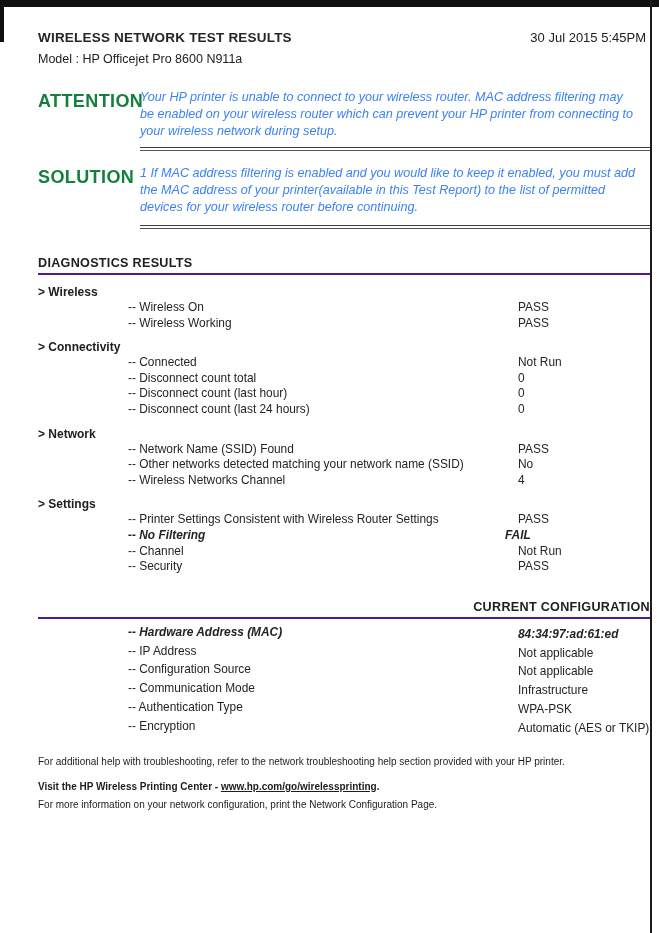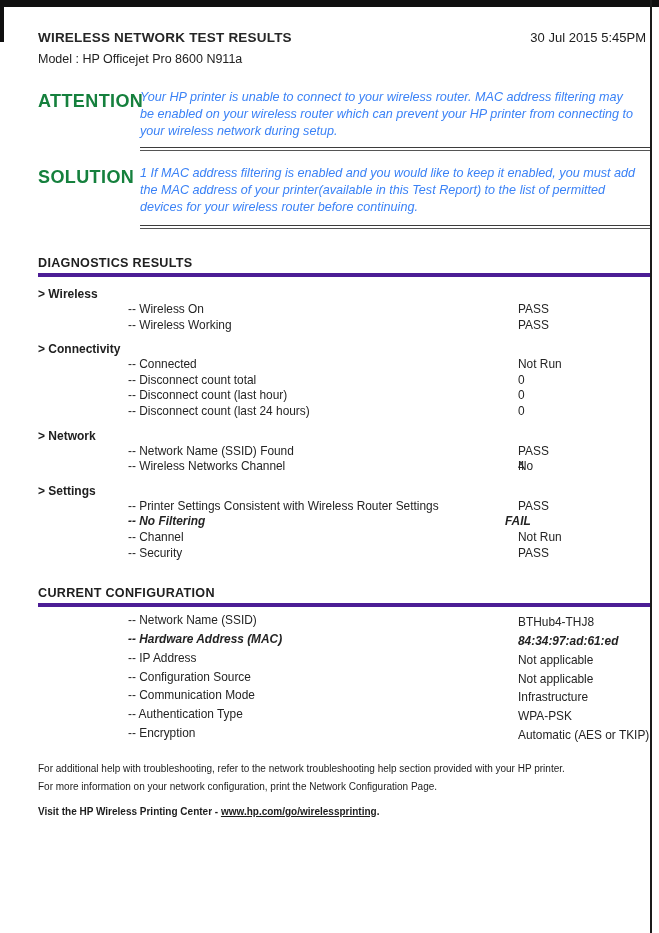--- a/index.html
+++ b/index.html
@@ -27,23 +27,23 @@
   
   .note-block { display:flex; margin-top:23px; }
   .note-block.solution { margin-top:14px; }
   .block-label { width:102px; flex:none; font-size:18px; font-weight:bold; color:#15803d; letter-spacing:0.4px; padding-top:2px; }
   .block-text { width:497px; font-style:italic; font-size:12.6px; line-height:17px; color:#3b82f6; }
   .dbl-sep { height:2px; border-top:1px solid #3d3d3d; border-bottom:1px solid #555; margin-left:102px; margin-top:7px; }
   .dbl-sep.after-solution { margin-top:9px; }
 
   
   .section-heading { font-size:12.6px; font-weight:bold; letter-spacing:0.3px; color:#202020;
-    border-bottom:4px solid #4c1d95; padding-bottom:3px; }
+    border-bottom:2px solid #4c1d95; padding-bottom:3px; }
   .section-heading.diagnostics { margin-top:27px; }
-  .section-heading.configuration { margin-top:25px; }
+  .section-heading.configuration { margin-top:25px;text-align:right; }
 
   
   .group-name { font-size:12px; font-weight:bold; color:#202020; margin-top:9px; line-height:15px; }
   .diag-list .group-name:first-child { margin-top:10px; }
   .row { position:relative; padding-left:90px; font-size:11.9px; line-height:15.6px; color:#242424; }
   .row .value { position:absolute; left:480px; top:0; white-space:nowrap; }
   .config-list { margin-top:4px; }
   .config-list .row { line-height:18.8px; }
   .config-list .row .value { top:2px; }
   .bi { font-weight:bold; font-style:italic; }
@@ -112,20 +112,21 @@
       <span class="label">-- Disconnect count (last 24 hours)</span>
       <span class="value">0</span>
     </div>
 
     <div class="group-name">&gt; Network</div>
     <div class="row">
       <span class="label">-- Network Name (SSID) Found</span>
       <span class="value">PASS</span>
     </div>
     <div class="row">
+      <span class="label">-- Other networks detected matching your network name (SSID)</span>
       <span class="value">No</span>
     </div>
     <div class="row">
       <span class="label">-- Wireless Networks Channel</span>
       <span class="value">4</span>
     </div>
 
     <div class="group-name">&gt; Settings</div>
     <div class="row">
       <span class="label">-- Printer Settings Consistent with Wireless Router Settings</span>
@@ -142,24 +143,20 @@
     <div class="row">
       <span class="label">-- Security</span>
       <span class="value">PASS</span>
     </div>
   </div>
 
   <div class="section-heading configuration">CURRENT CONFIGURATION</div>
 
   <div class="config-list">
     <div class="row">
-      <span class="label">-- Network Name (SSID)</span>
-      <span class="value">BTHub4-THJ8</span>
-    </div>
-    <div class="row">
       <span class="label bi">-- Hardware Address (MAC)</span>
       <span class="value bi">84:34:97:ad:61:ed</span>
     </div>
     <div class="row">
       <span class="label">-- IP Address</span>
       <span class="value">Not applicable</span>
     </div>
     <div class="row">
       <span class="label">-- Configuration Source</span>
       <span class="value">Not applicable</span>
@@ -173,19 +170,19 @@
       <span class="value">WPA-PSK</span>
     </div>
     <div class="row">
       <span class="label">-- Encryption</span>
       <span class="value">Automatic (AES or TKIP)</span>
     </div>
   </div>
 
   <div class="footer">
     <div class="f-line">For additional help with troubleshooting, refer to the network troubleshooting help section provided with your HP printer.</div>
-    <div class="f-line">For more information on your network configuration, print the Network Configuration Page.</div>
     <div class="f-line visit-line">
       <span>Visit the HP Wireless Printing Center - </span><a href="#" class="hp-link">www.hp.com/go/wirelessprinting</a><span>.</span>
     </div>
+    <div class="f-line">For more information on your network configuration, print the Network Configuration Page.</div>
   </div>
 
 </div>
 
 </body></html>

